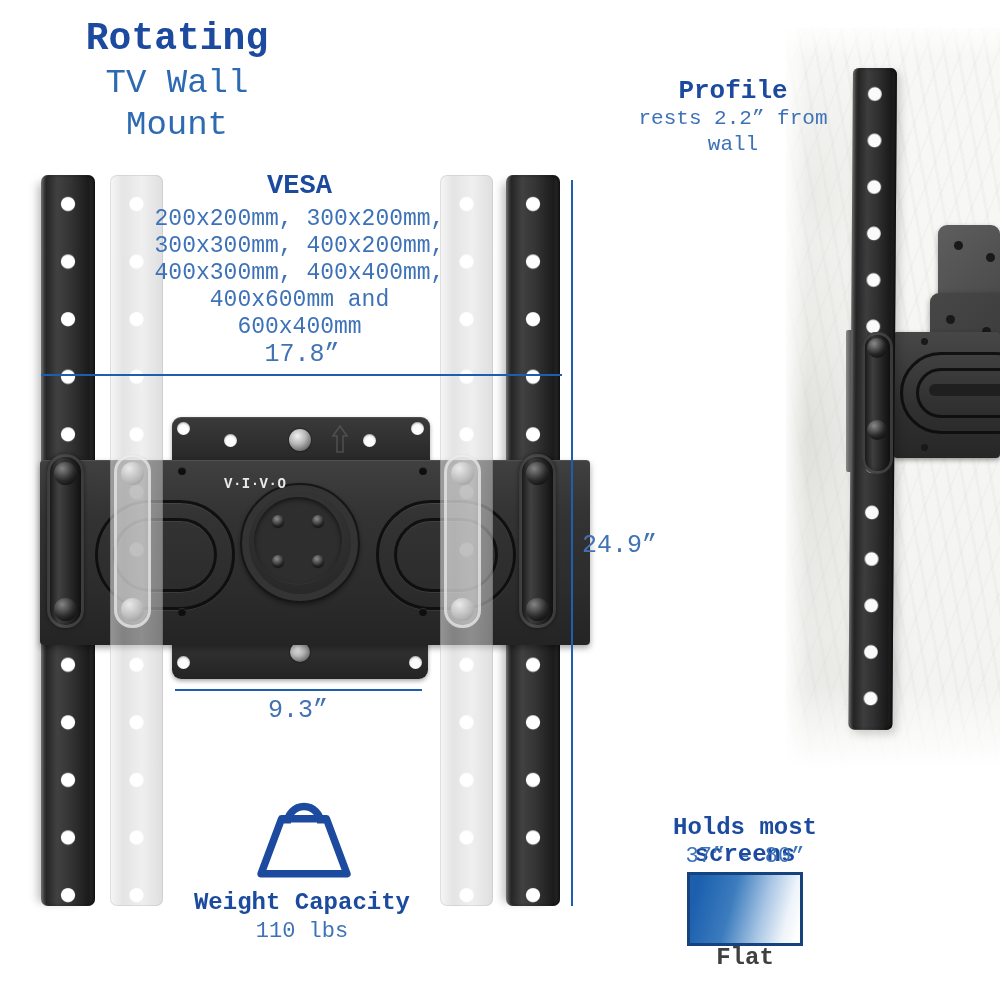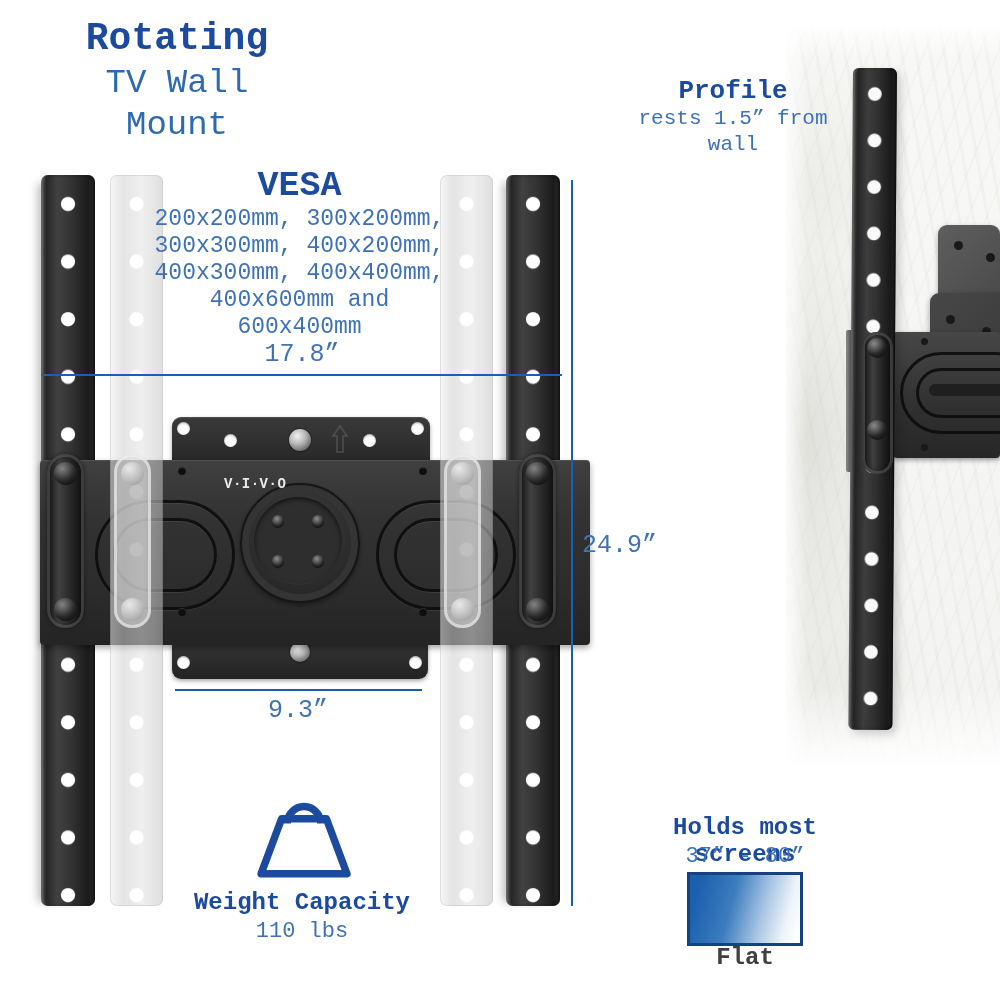--- a/index.html
+++ b/index.html
@@ -9,21 +9,21 @@
   
   .title{position:absolute;left:48px;top:16px;width:258px;text-align:center;}
   .title .t1{font-size:38px;font-weight:bold;color:#1b4a9e;line-height:46px;}
   .title .t2{font-size:34px;font-weight:normal;color:#2d6ab1;line-height:42px;}
 
   .profile{position:absolute;left:608px;top:76px;width:250px;text-align:center;z-index:20;}
   .profile .ph{font-size:26px;font-weight:bold;color:#1b4a9e;line-height:30px;}
   .profile .ps{font-size:21px;color:#3e72b8;line-height:26px;}
 
   .vesa{position:absolute;left:152px;top:170px;width:295px;text-align:center;z-index:20;}
-  .vesa .vh{font-size:35px;font-weight:bold;color:#1b4a9e;line-height:32px;margin-bottom:4px;}
+  .vesa .vh{font-size:27px;font-weight:bold;color:#1b4a9e;line-height:32px;margin-bottom:4px;}
   .vesa .vl{font-size:23px;color:#3e72b8;line-height:27px;}
 
   .dim-label{position:absolute;font-size:25px;color:#4173b4;z-index:30;}
   .lbl-w{left:242px;top:340px;width:120px;text-align:center;}
   .lbl-h{left:582px;top:531px;}
   .lbl-p{left:238px;top:696px;width:120px;text-align:center;}
   .dim-line{position:absolute;background:#1d5fae;z-index:28;}
   .line-w{left:41px;top:374px;width:521px;height:2px;}
   .line-h{left:571px;top:180px;width:2px;height:726px;}
   .line-p{left:175px;top:689px;width:247px;height:2px;}
@@ -143,21 +143,21 @@
 
 <div class="canvas">
 
   <div class="title">
     <div class="t1">Rotating</div>
     <div class="t2">TV Wall Mount</div>
   </div>
 
   <div class="profile">
     <div class="ph">Profile</div>
-    <div class="ps">rests 1.5” from wall</div>
+    <div class="ps">rests 2.2” from wall</div>
   </div>
 
   <div class="vesa">
     <div class="vh">VESA</div>
     <div class="vl">200x200mm, 300x200mm,</div>
     <div class="vl">300x300mm, 400x200mm,</div>
     <div class="vl">400x300mm, 400x400mm,</div>
     <div class="vl">400x600mm and 600x400mm</div>
   </div>
 

